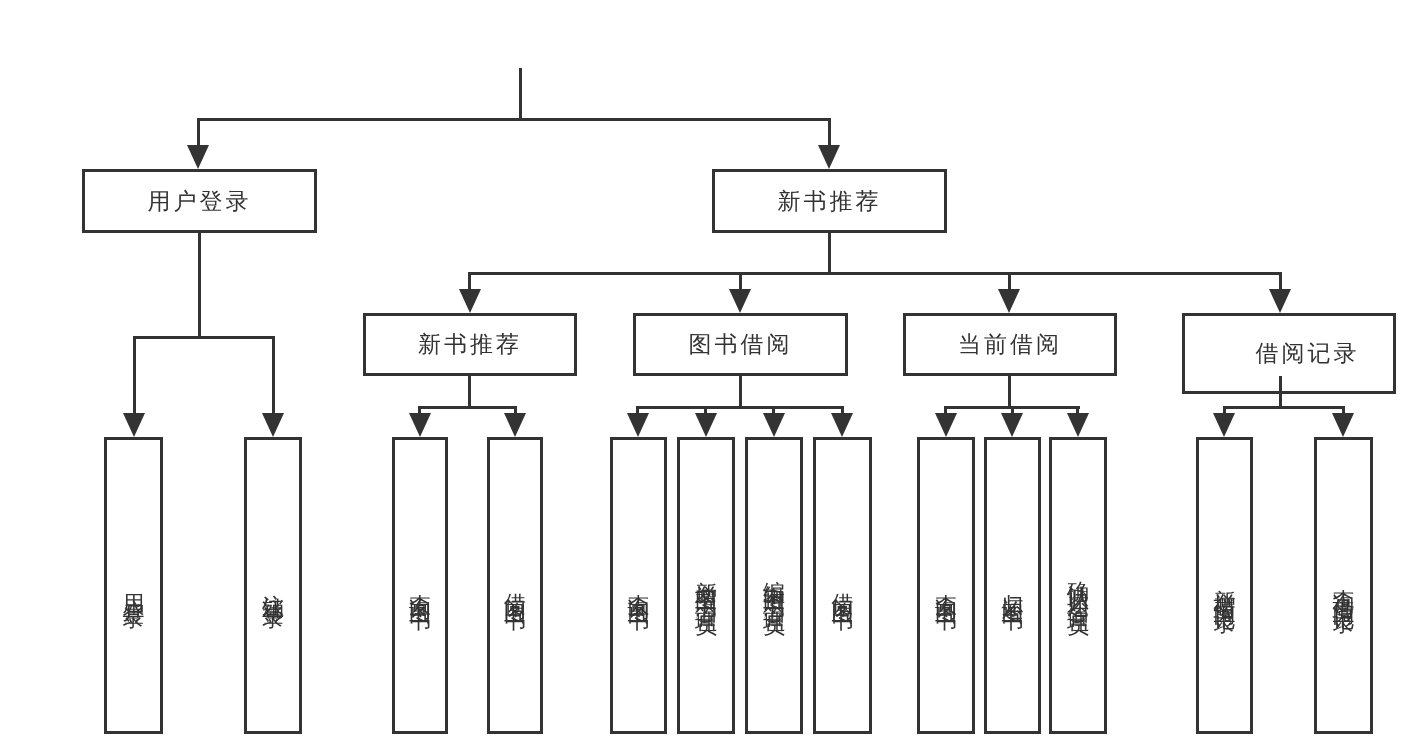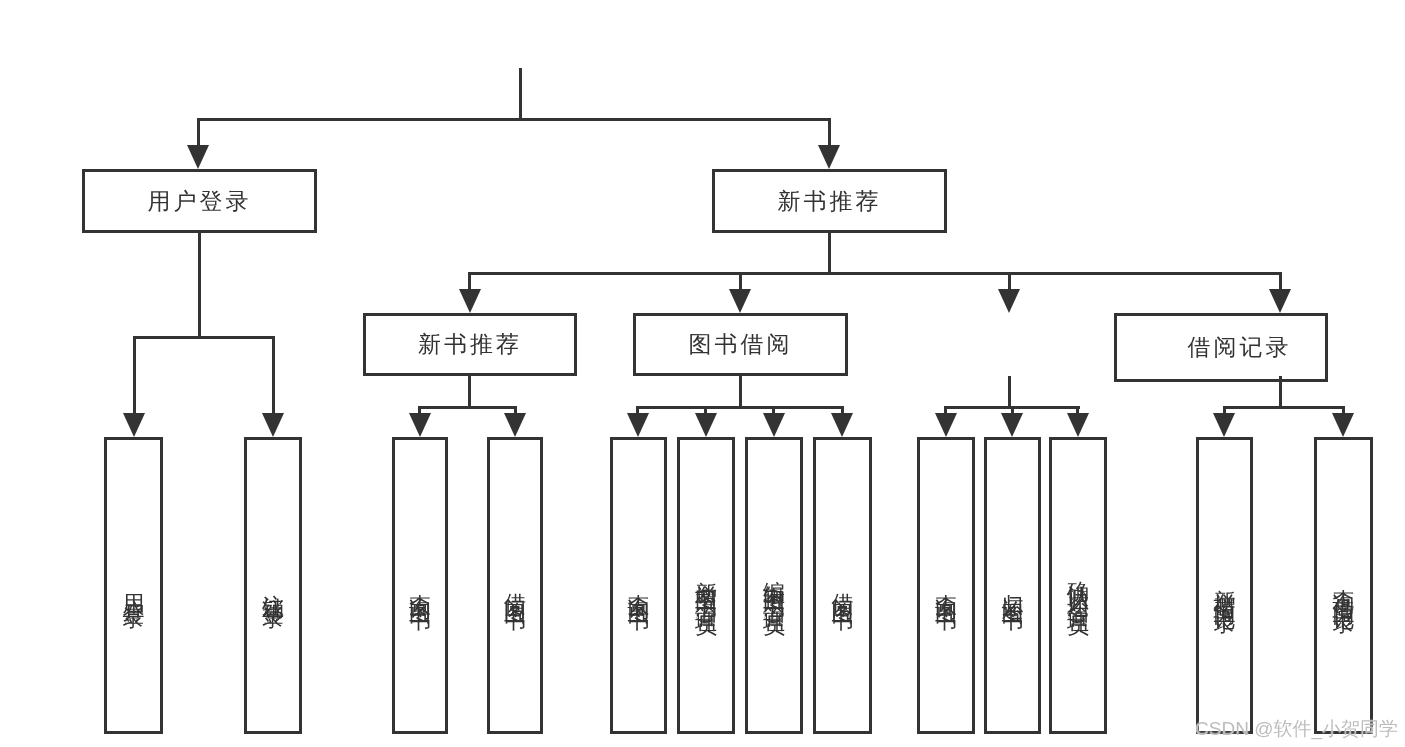--- a/index.html
+++ b/index.html
@@ -76,21 +76,22 @@
   <div class="ahead" style="left:459px; top:289px;"></div>
   <div class="vline" style="left:739px; top:272px; height:19px;"></div>
   <div class="ahead" style="left:729px; top:289px;"></div>
   <div class="vline" style="left:1008px; top:272px; height:19px;"></div>
   <div class="ahead" style="left:998px; top:289px;"></div>
   <div class="vline" style="left:1279px; top:272px; height:19px;"></div>
   <div class="ahead" style="left:1269px; top:289px;"></div>
 
   <div class="box hbox" style="left:633px; top:313px; width:215px; height:63px;">图书借阅</div>
   <div class="box hbox" style="left:363px; top:313px; width:214px; height:63px;">新书推荐</div>
-  <div class="box hbox" style="left:1114px; top:313px; width:214px; height:69px;padding-left:37px;">借阅记录</div>
+  <div class="box hbox" style="left:903px; top:313px; width:214px; height:63px;">当前借阅</div>
+  <div class="box hbox" style="left:1182px; top:313px; width:214px; height:81px;padding-left:37px;">借阅记录</div>
 
   <div class="vline" style="left:468px; top:376px; height:33px;"></div>
   <div class="hline" style="left:418px; top:406px; width:99px;"></div>
   <div class="vline" style="left:418px; top:406px; height:9px;"></div>
   <div class="ahead" style="left:409px; top:413px;"></div>
   <div class="vline" style="left:514px; top:406px; height:9px;"></div>
   <div class="ahead" style="left:504px; top:413px;"></div>
 
   <div class="vline" style="left:739px; top:376px; height:33px;"></div>
   <div class="hline" style="left:636px; top:406px; width:208px;"></div>
@@ -130,15 +131,14 @@
   <div class="box vbox" style="left:745px; top:437px; width:58px; height:297px;">编辑图书（管理员）</div>
   <div class="box vbox" style="left:813px; top:437px; width:59px; height:297px;">借阅图书</div>
 
   <div class="box vbox" style="left:917px; top:437px; width:58px; height:297px;">查询图书</div>
   <div class="box vbox" style="left:984px; top:437px; width:57px; height:297px;">归还图书</div>
   <div class="box vbox" style="left:1049px; top:437px; width:58px; height:297px;">确认归还（管理员）</div>
 
   <div class="box vbox" style="left:1196px; top:437px; width:57px; height:297px;">新增借阅记录</div>
   <div class="box vbox" style="left:1314px; top:437px; width:59px; height:297px;">查询借阅记录</div>
 
-  <div class="watermark" style="right:7px; top:716px;">CSDN @软件_小贺同学</div>
 
 </div>
 
 </body></html>

